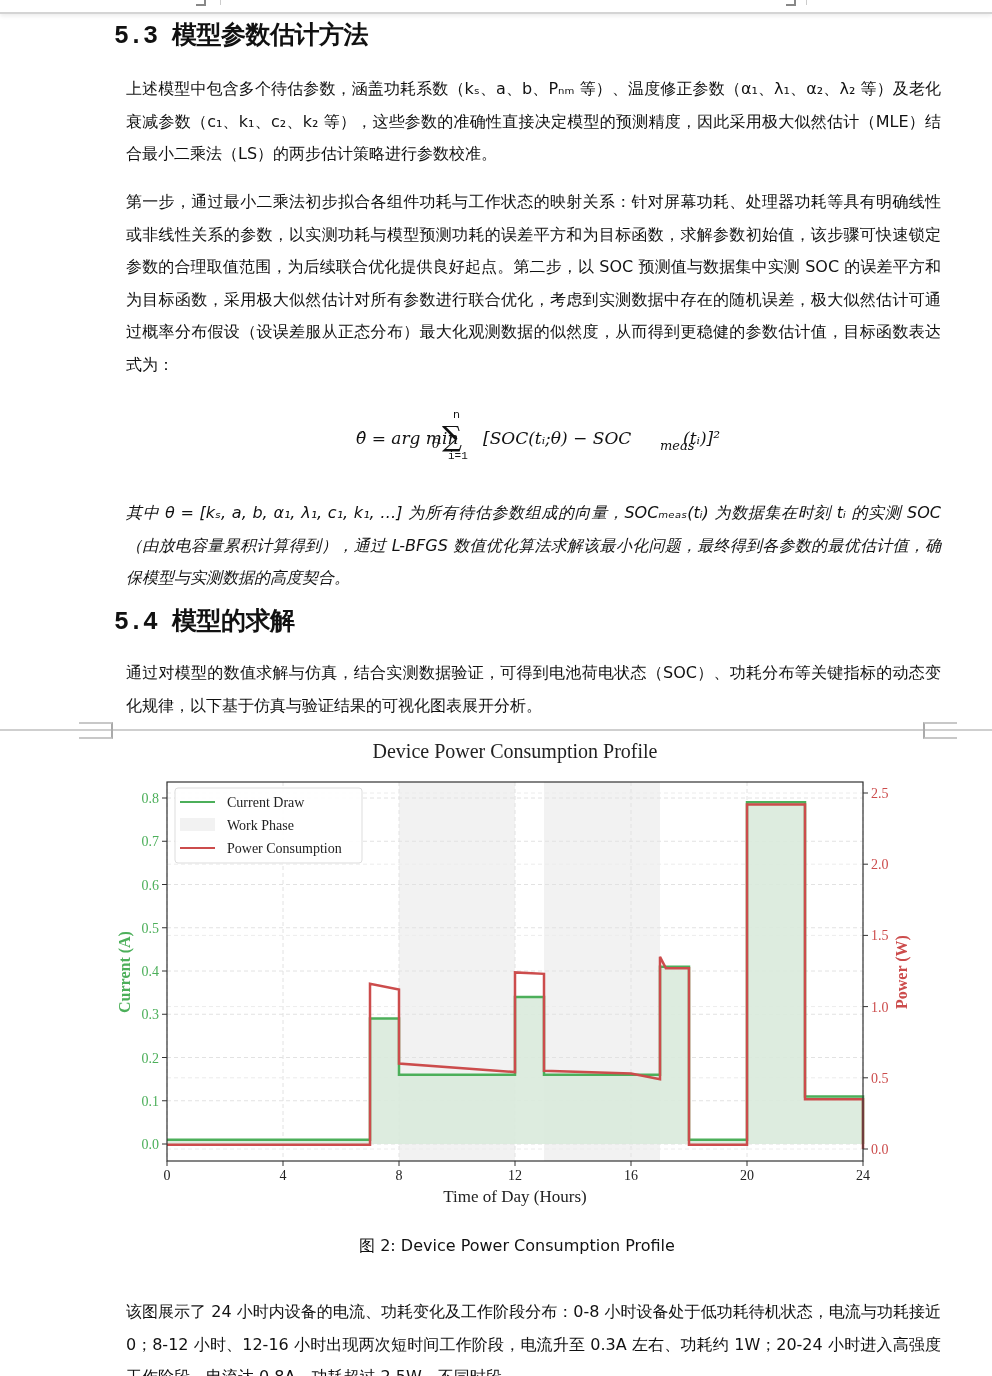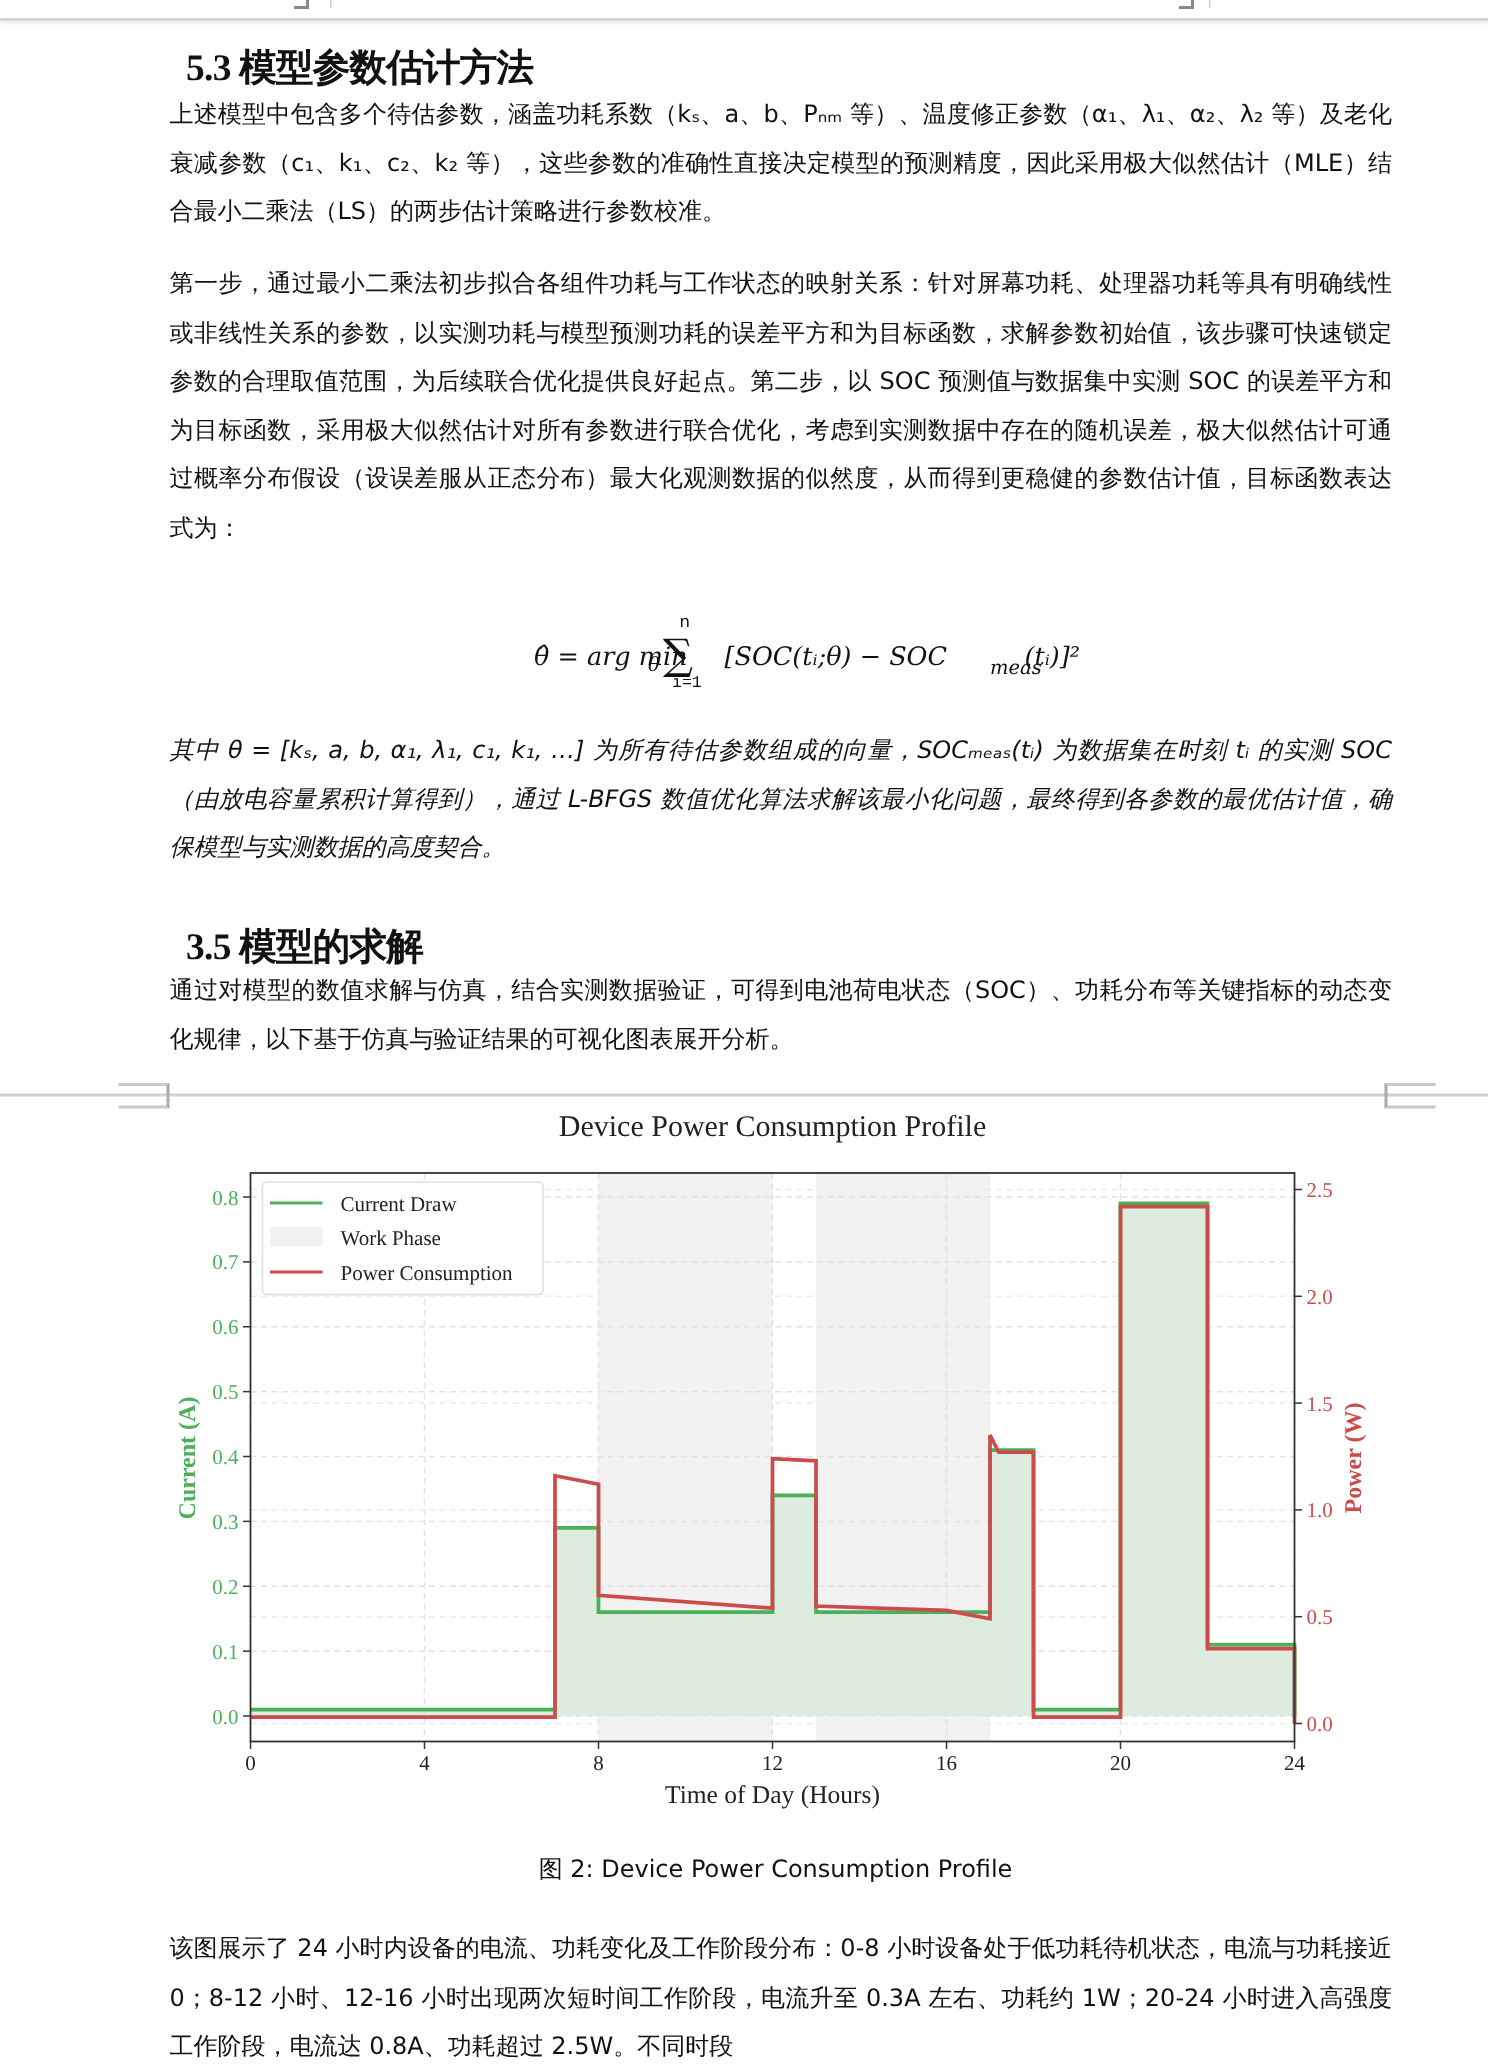--- a/index.html
+++ b/index.html
@@ -2,23 +2,23 @@
 <html><head>
 <meta charset="utf-8">
 <style>
   html, body { margin: 0; padding: 0; background: #ffffff; }
   body { width: 992px; height: 1376px; overflow: hidden; position: relative;
          font-family: "DejaVu Sans", "Liberation Sans", sans-serif; color: #111; }
   .topbar { position: absolute; left: 0; top: 0; width: 992px; height: 12px;
             border-bottom: 2px solid #d4d4d4; box-shadow: 0 2px 4px rgba(0,0,0,0.08); background: #fff; }
   .topbar .mark { position: absolute; top: 0; width: 8px; height: 4px; border-right: 2px solid #888; border-bottom: 2px solid #888; }
   .topbar .tick { position: absolute; top: 0; width: 1px; height: 5px; background: #ccc; }
-  h2 { position: absolute; left: 110px; margin: 14px; font-size: 25px; font-weight: bold;
-       font-family: Liberation Serif, serif; letter-spacing: -0.5px; text-align: right; }
-  .para { position: absolute; left: 110px; width: 815px; margin: 3px; font-size: 16px;
+  h2 { position: absolute; left: 110px; margin: 4px; font-size: 25px; font-weight: bold;
+       font-family: Liberation Mono, monospace; letter-spacing: -0.5px; text-align: right; }
+  .para { position: absolute; left: 110px; width: 815px; margin: 16px; font-size: 16px;
           line-height: 32.5px; text-align: justify; }
   .formula { position: absolute; left: 308px; top: 410px; font-family: "DejaVu Serif", serif;
              font-style: italic; font-size: 17px; height: 60px; width: 480px; }
   .formula span { position: absolute; white-space: nowrap; }
   .sep { position: absolute; left: 0; top: 729px; width: 992px; height: 2px; background: #cfcfcf; }
   .sep-mark { position: absolute; top: 722px; width: 32px; height: 13px;
               border-top: 2px solid #c8c8c8; border-bottom: 2px solid #c8c8c8; }
   .sep-mark.l { left: 79px; border-right: 2px solid #aaa; }
   .sep-mark.r { left: 923px; border-left: 2px solid #aaa; }
   .caption { position: absolute; left: 0; width: 1034px; top: 1236px; text-align: center; font-size: 16px; }
@@ -47,21 +47,21 @@
   <span style="left:145px; top:-2px; font-size:11px; font-style:normal; font-family:'DejaVu Sans',sans-serif;">n</span>
   <span style="left:134px; top:10px; font-size:28px; font-style:normal;">∑</span>
   <span style="left:140px; top:40px; font-size:11px; font-style:normal; font-family:Liberation Mono, monospace;">i=1</span>
   <span style="left:175px; top:18px;">[SOC(tᵢ;θ) − SOC</span>
   <span style="left:352px; top:28px; font-size:13px;">meas</span>
   <span style="left:375px; top:18px;">(tᵢ)]²</span>
 </div>
 
 <p class="para" style="top:481px;font-style:italic;">其中 θ = [kₛ, a, b, α₁, λ₁, c₁, k₁, …] 为所有待估参数组成的向量，SOCₘₑₐₛ(tᵢ) 为数据集在时刻 tᵢ 的实测 SOC（由放电容量累积计算得到），通过 L-BFGS 数值优化算法求解该最小化问题，最终得到各参数的最优估计值，确保模型与实测数据的高度契合。</p>
 
-<h2 style="top:600px;">3.5 模型的求解</h2>
+<h2 style="top:600px;">5.4 模型的求解</h2>
 <p class="para" style="top:641px;">通过对模型的数值求解与仿真，结合实测数据验证，可得到电池荷电状态（SOC）、功耗分布等关键指标的动态变化规律，以下基于仿真与验证结果的可视化图表展开分析。</p>
 
 <div class="sep"></div>
 <div class="sep-mark l"></div>
 <div class="sep-mark r"></div>
 
 <div class="chart-title">Device Power Consumption Profile</div>
 
 <svg width="992" height="460" style="position:absolute;left:0;top:760px;overflow:visible;" viewBox="0 760 992 460">
 

